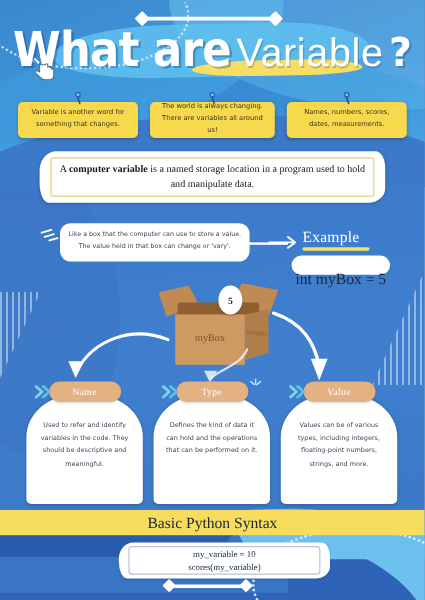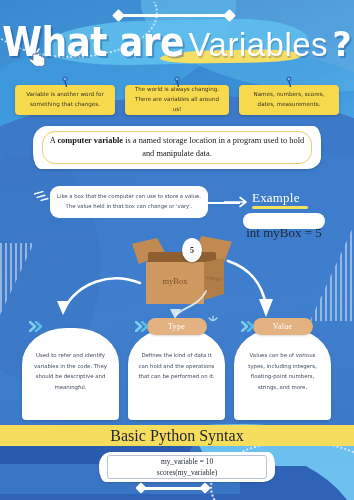--- a/index.html
+++ b/index.html
@@ -198,21 +198,21 @@
   
   .def-outer {
     position: absolute; left: 33px; top: 126px; width: 288px; height: 43px;
     background: #ffffff;
     border-radius: 14px 8px 14px 8px / 16px 14px 12px 16px;
     box-shadow: 0 1px 3px rgba(0,0,0,.18);
   }
   .def-inner {
     position: absolute; left: 9px; top: 5px; right: 9px; bottom: 5px;
     border: 1px solid #e8cf72;
-    border-radius: 13px;
+    border-radius: 2px;
     display: flex; align-items: center; justify-content: center;
     padding: 0 6px;
     box-sizing: border-box;
   }
   .def-text {
     font-family: "Liberation Serif", serif;
     font-size: 8.4px;
     line-height: 1.45;
     color: #161616;
     text-align: center;
@@ -372,21 +372,21 @@
   .tag-sparkle { position: absolute; right: 6px; top: -3px; width: 12px; height: 12px; z-index: 4; }
 
   
   .banner {
     position: absolute; left: 0; top: 425px; width: 354px; height: 21px;
     background: #f7dd5e;
     display: flex; align-items: center; justify-content: center;
   }
   .banner span {
     font-family: "Liberation Serif", serif;
-    font-size: 16px;
+    font-size: 13px;
     color: #1b2430;
   }
   .syntax-outer {
     position: absolute; left: 99px; top: 452px; width: 176px; height: 30px;
     background: #ffffff;
     border-radius: 12px 7px 12px 7px / 14px 12px 10px 14px;
     box-shadow: 0 1px 2px rgba(0,0,0,.15);
   }
   .syntax-inner {
     position: absolute; left: 8px; top: 3px; right: 8px; bottom: 3px;
@@ -436,21 +436,21 @@
   </div>
 
   <div class="stripes stripes-left"></div>
   <div class="stripes stripes-right"></div>
 
   <div class="title-rule"></div>
   <div class="title-yellow-brush"></div>
   <div class="title-wrap">
     <div class="title-line">
       <span class="t-bold">What are</span>
-      <span class="t-light">Variables</span>
+      <span class="t-light">Variable</span>
       <span class="t-q">?</span>
     </div>
   </div>
   <svg class="cursor-icon" viewBox="0 0 22 24">
     <path d="M8 2 L9 7 M3 5 L6 8 M13 5 L11 8" stroke="#ffffff" stroke-width="1.4" fill="none" stroke-linecap="round"></path>
     <path d="M7 10 v6 l-2 -1 c-1.4 -.6 -2.4 1 -1.3 2 L8 21 c1 1 2.4 1.4 3.8 1.4 h3.4 c2.2 0 3.6 -1.4 3.6 -3.4 v-5 c0 -1 -1.6 -1 -1.6 0 v-1.3 c0 -1 -1.7 -1 -1.7 0 v-.7 c0 -1 -1.7 -1 -1.7 0 V10 c0 -1.2 -2 -1.2 -2 0 z" fill="#ffffff" stroke="#4c6f96" stroke-width=".9" stroke-linejoin="round"></path>
   </svg>
 
   <div class="note note-1">
     <svg class="pin" viewBox="0 0 9 11">
@@ -518,20 +518,23 @@
   <svg class="flow-svg" viewBox="0 0 354 110">
     <path d="M140 58 C110 46, 78 58, 64 84" stroke="#ffffff" stroke-width="2.6" fill="none" stroke-linecap="round"></path>
     <path d="M70 76 L63 90 L57 76" fill="#ffffff"></path>
     <path d="M206 66 C200 80, 184 82, 176 90" stroke="#eaf4fd" stroke-width="1.8" fill="none" stroke-linecap="round" opacity=".85"></path>
     <path d="M181 84 L175 94 L170 84" fill="#eaf4fd" opacity=".85"></path>
     <path d="M228 36 C252 44, 262 60, 266 80" stroke="#ffffff" stroke-width="2.8" fill="none" stroke-linecap="round"></path>
     <path d="M259 74 L266 92 L273 74" fill="#ffffff"></path>
   </svg>
 
   <div class="tagcard tag-1">
+    <div class="tag-pill">
+      <span>Name</span>
+    </div>
     <svg class="tag-chev" viewBox="0 0 16 11">
       <path d="M1 1 L6 5.5 L1 10" stroke="#7fd0ef" stroke-width="2.4" fill="none" stroke-linecap="round" stroke-linejoin="round"></path>
       <path d="M7 1 L12 5.5 L7 10" stroke="#5cbfe6" stroke-width="2.4" fill="none" stroke-linecap="round" stroke-linejoin="round"></path>
     </svg>
     <div class="tag-body">
       <div class="tag-text">Used to refer and identify variables in the code. They should be descriptive and meaningful.</div>
     </div>
   </div>
 
   <div class="tagcard tag-2">

